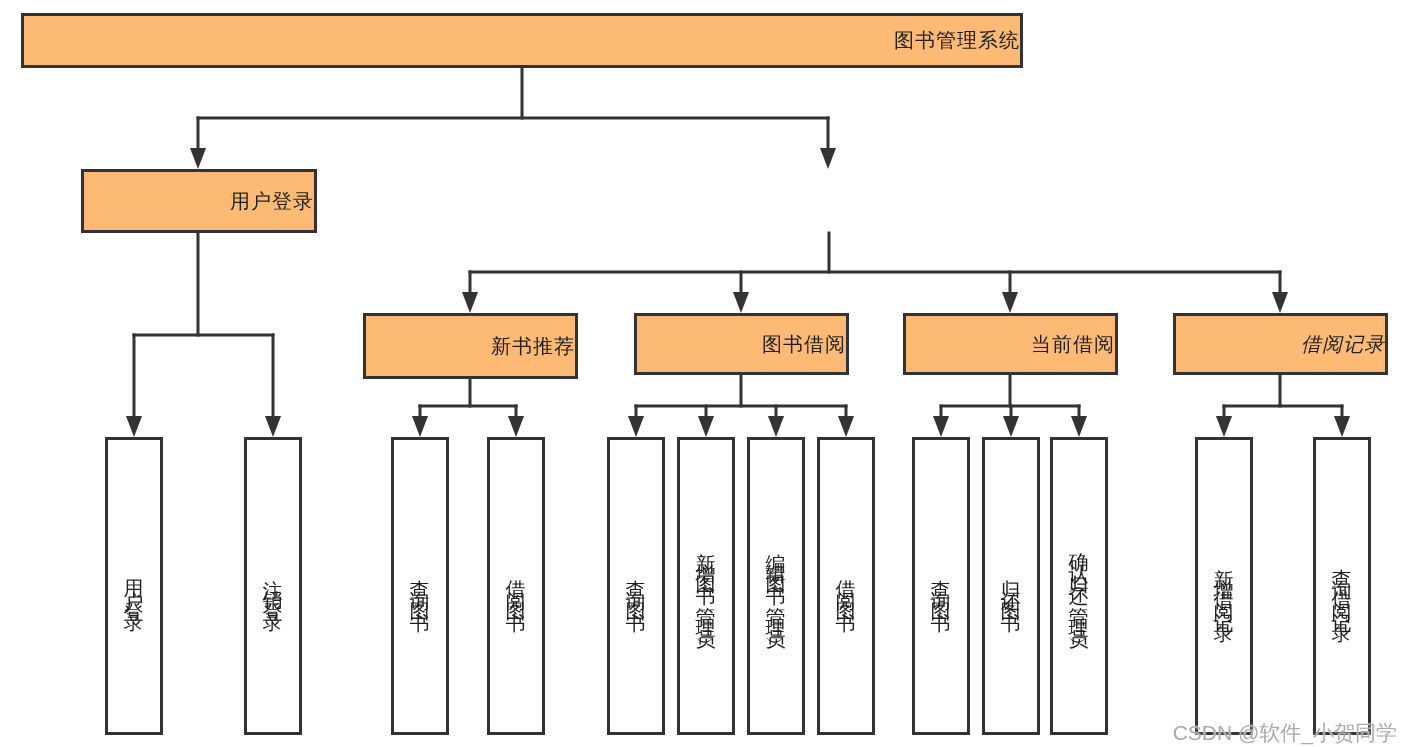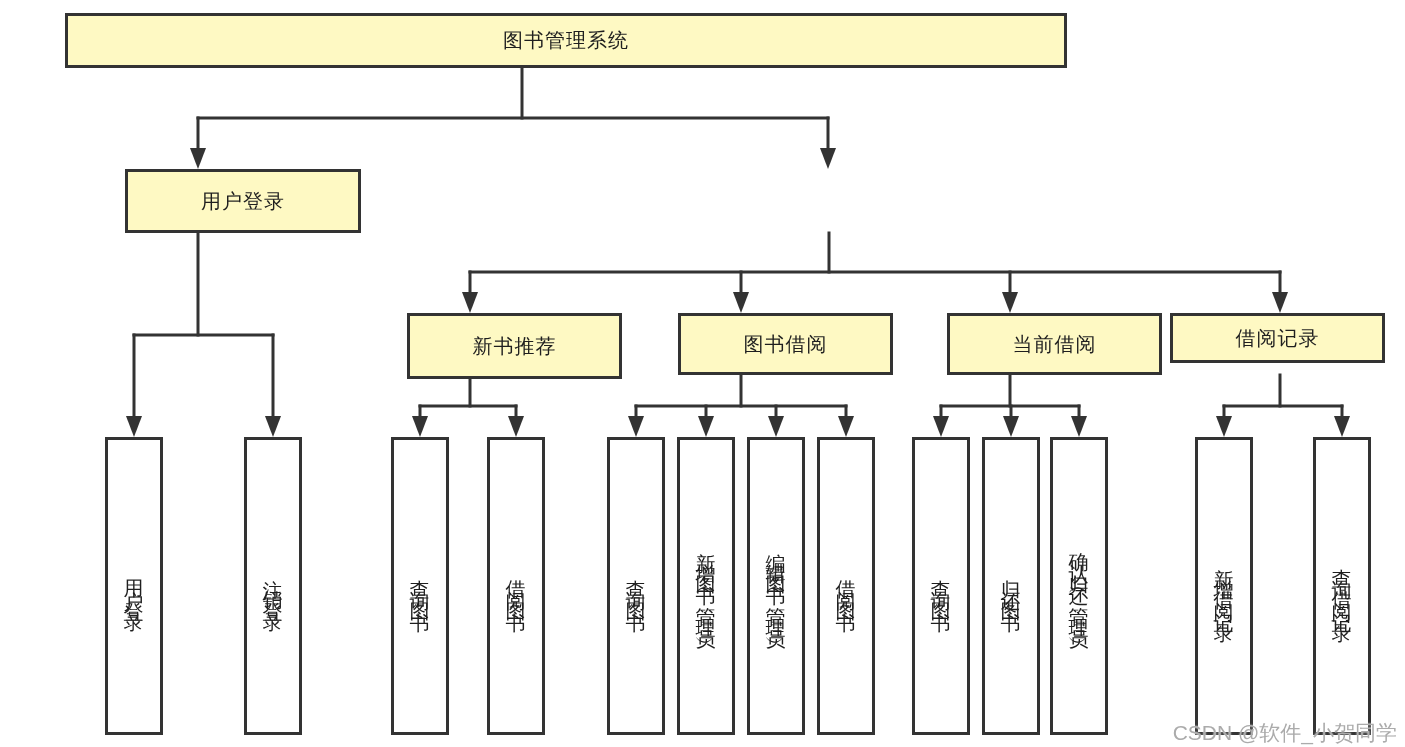--- a/index.html
+++ b/index.html
@@ -20,26 +20,25 @@
     left: 0;
     top: 0;
     width: 1405px;
     height: 747px;
     z-index: 1;
   }
   .hnode {
     position: absolute;
     box-sizing: border-box;
     border: 3px solid #333333;
-    background: #fef9c3;
+    background: #fdba74;
     display: flex;
     align-items: center;
-    justify-content: center;
+    justify-content: flex-end;
     z-index: 2;
-    margin-left: 44px;
   }
   .hnode span {
     font-size: 20px;
     color: #1f1f1f;
     letter-spacing: 1px;
     white-space: nowrap;
   }
   .vnode {
     position: absolute;
     box-sizing: border-box;
@@ -157,21 +156,21 @@
 
   <div class="hnode" style="left:363px; top:313px; width:215px; height:66px;">
     <span>新书推荐</span>
   </div>
   <div class="hnode" style="left:903px; top:313px; width:215px; height:62px;">
     <span>当前借阅</span>
   </div>
   <div class="hnode" style="left:634px; top:313px; width:215px; height:62px;">
     <span>图书借阅</span>
   </div>
-  <div class="hnode" style="left:1126px; top:313px; width:215px; height:50px;">
+  <div class="hnode" style="left:1173px; top:313px; width:215px; height:62px;font-style:italic;">
     <span>借阅记录</span>
   </div>
 
   <div class="vnode" style="left:105px;">
     <span>用户登录</span>
   </div>
   <div class="vnode" style="left:244px;">
     <span>注销登录</span>
   </div>
   <div class="vnode" style="left:391px;">

